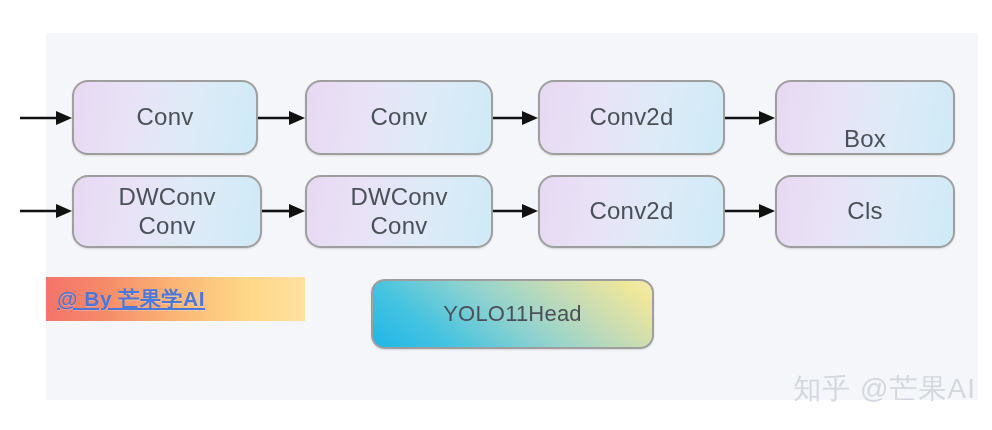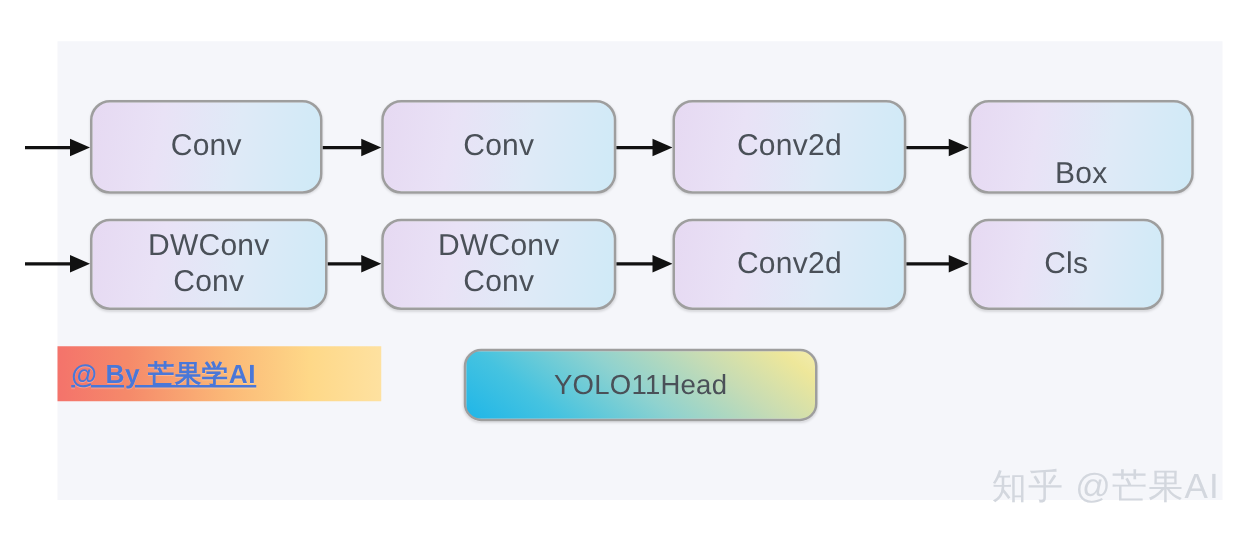--- a/index.html
+++ b/index.html
@@ -179,25 +179,25 @@
   <span class="node-label">Conv2d</span>
 </div>
 
 <div class="arrow" style="left:725px; top:203px;">
   <svg width="50" height="16" viewBox="0 0 50 16">
     <line x1="0" y1="8" x2="38" y2="8" stroke="#111111" stroke-width="2.6"></line>
     <polygon points="34,1 50,8 34,15" fill="#111111"></polygon>
   </svg>
 </div>
 
-<div class="node" style="left:775px; top:175px; width:156px; height:73px;">
+<div class="node" style="left:775px; top:175px; width:180px; height:73px;">
   <span class="node-label">Cls</span>
 </div>
 
-<div class="node head" style="left:371px; top:279px; width:283px; height:58px;">
+<div class="node head" style="left:371px; top:279px; width:283px; height:70px;">
   <span class="node-label">YOLO11Head</span>
 </div>
 
 <div id="author-badge">
   <span class="badge-text">@ By 芒果学AI</span>
 </div>
 
 <div id="corner-watermark">知乎 @芒果AI</div>
 
 </body></html>

